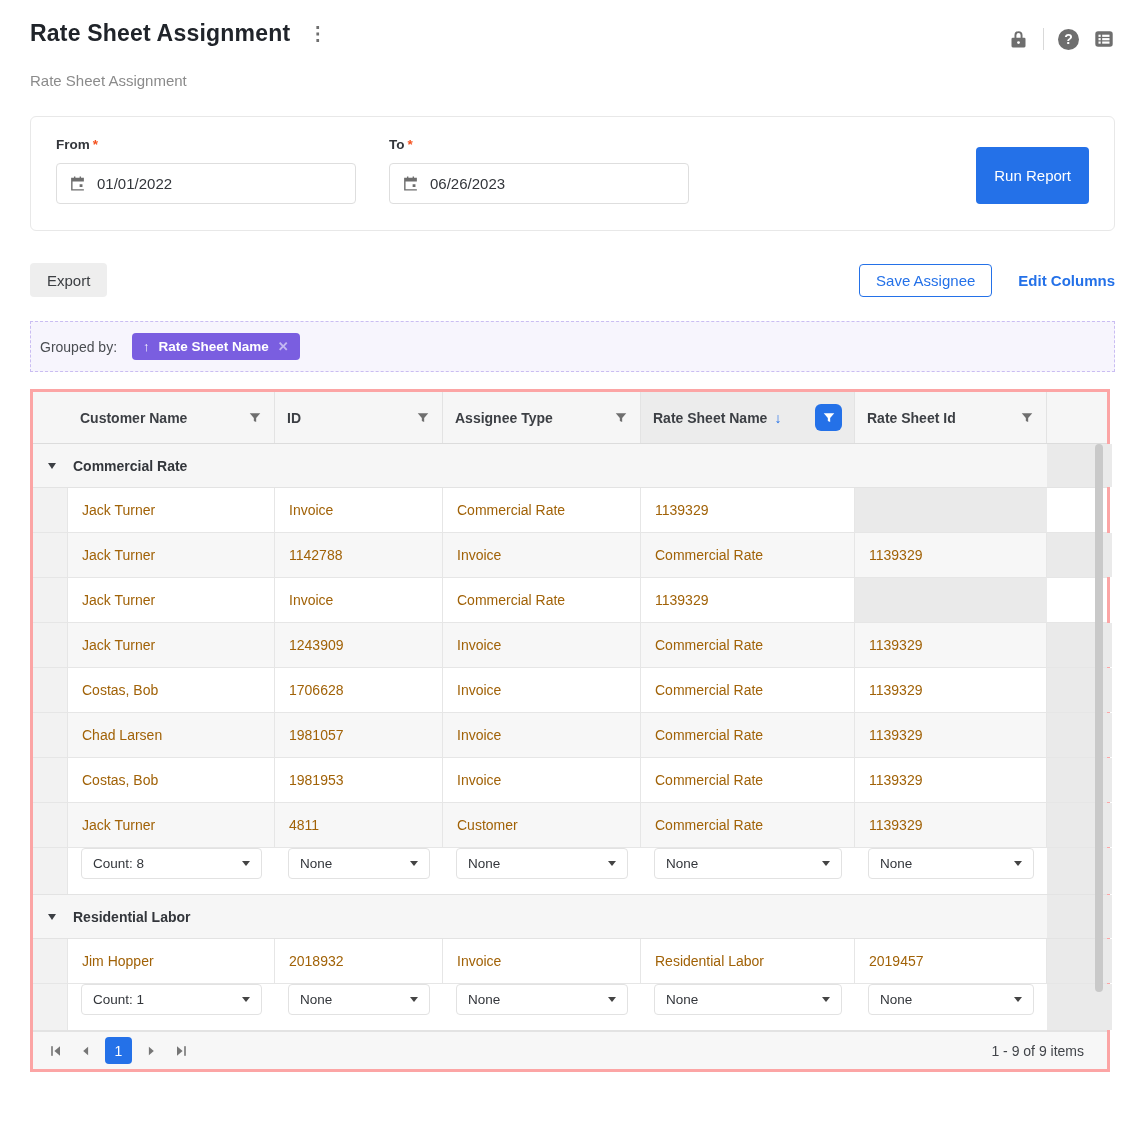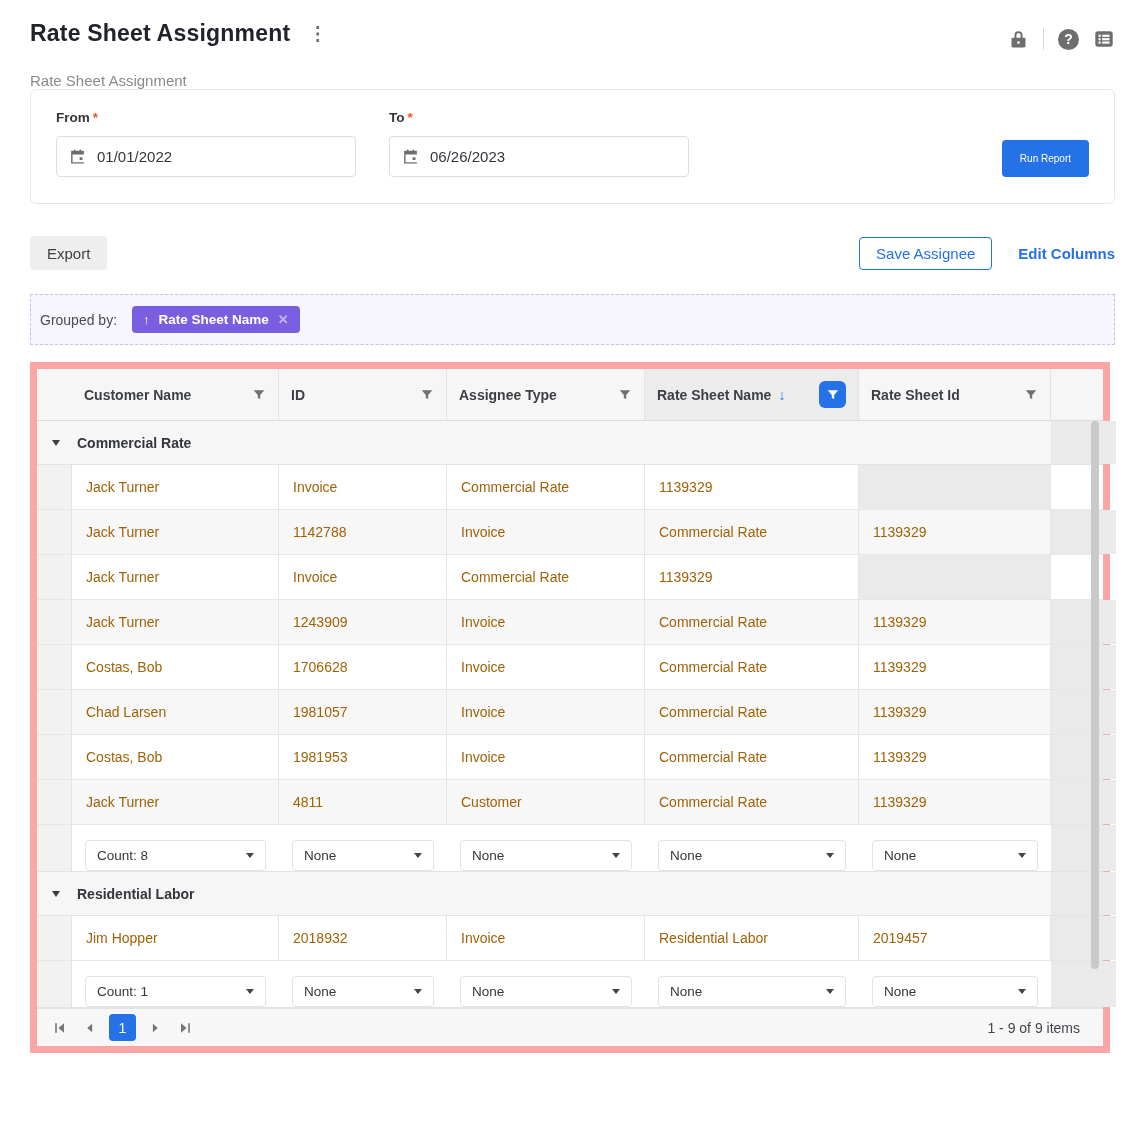--- a/index.html
+++ b/index.html
@@ -13,30 +13,30 @@
   h1.title { font-size:23px; font-weight:bold; color:#20242a; letter-spacing:.2px; }
   .kebab { color:#6f6f6f; font-size:19px; font-weight:bold; line-height:1; cursor:pointer; padding:2px 4px; }
   .header-icons { display:flex; align-items:center; gap:14px; margin-top:8px; }
   .hicon { display:inline-flex; cursor:pointer; }
   .hdr-divider { width:1px; height:22px; background:#d9d9d9; }
   .help-badge { width:21px; height:21px; border-radius:50%; background:#6e6e6e; color:#fff;
     font-size:14px; font-weight:bold; display:flex; align-items:center; justify-content:center; }
   .subtitle { margin-top:22px; font-size:15px; color:#8b8b8b; }
 
   
-  .filter-card { border:1px solid #e8e8e8; border-radius:6px;
+  .filter-card { margin-top:27px; border:1px solid #e8e8e8; border-radius:6px;
     padding:20px 25px 26px 25px; display:flex; align-items:flex-end; gap:33px; }
   .field { display:flex; flex-direction:column; }
   .field label { font-size:13.5px; font-weight:bold; color:#33363b; margin-bottom:11px; }
   .req { color:var(--required-red); margin-left:3px; font-weight:bold; }
   .date-input { width:300px; height:41px; border:1px solid #dedede; border-radius:4px;
     display:flex; align-items:center; gap:11px; padding:12px 12px; background:#fff; cursor:text; }
   .date-input span { font-size:15px; color:#33363b; }
   .btn-primary { margin-left:auto; background:var(--accent-blue); color:#fff; border:none;
-    border-radius:4px; font-size:10px; padding:0 18px; height:37px; cursor:pointer;
+    border-radius:4px; font-size:15px; padding:0 18px; height:57px; cursor:pointer;
     font-family:inherit; }
 
   
   .actions-row { margin-top:32px; display:flex; align-items:center; }
   .btn-gray { background:#eeeeee; border:none; border-radius:4px; color:#3b3e42;
     font-size:15px; padding:4px 17px; height:34px; cursor:pointer; font-family:inherit; }
   .actions-right { margin-left:auto; display:flex; align-items:center; gap:26px; }
   .btn-outline { background:#fff; border:1px solid var(--accent-blue); color:var(--accent-blue);
     border-radius:4px; font-size:15px; padding:0 16px; height:33px; cursor:pointer; font-family:inherit; }
   .link-bold { color:var(--accent-blue); font-size:15px; font-weight:bold; cursor:pointer; text-decoration:none; }
@@ -44,21 +44,21 @@
   
   .group-bar { margin-top:24px; background:var(--group-bar-bg); border:1px dashed var(--group-bar-border);
     height:51px; display:flex; align-items:center; padding:0 9px; gap:15px; }
   .group-bar-label { font-size:14px; color:#4a4d52; }
   .chip { background:var(--chip-purple); border-radius:4px; color:#fff; height:27px;
     display:flex; align-items:center; gap:9px; padding:0 11px; font-size:13.5px; font-weight:bold; cursor:pointer; }
   .chip-arrow { font-size:13px; font-weight:bold; }
   .chip-x { color:#c4b8f1; font-size:13px; font-weight:bold; cursor:pointer; }
 
   
-  .grid { margin-top:17px; border:7px solid #fca5a5; position:relative; width:1080px; }
+  .grid { margin-top:17px; border:3px solid #fca5a5; position:relative; width:1080px; }
   .g-row { display:grid; grid-template-columns:35px 207px 168px 198px 214px 192px 65px; }
 
   .grid-header .g-row { background:#f6f6f6; height:52px; border-bottom:1px solid #dcdcdc; }
   .h-cell { display:flex; align-items:center; justify-content:space-between; padding:0 12px;
     border-right:1px solid #e3e3e3; cursor:pointer; }
   .h-cell.no-border { border-right:none; }
   .h-label { font-size:14px; font-weight:bold; color:#3c3f44; display:flex; align-items:center; gap:7px; }
   .sort-arrow { color:var(--accent-blue); font-size:14px; font-weight:bold; }
   .h-cell.sorted { background:#ececec; }
   .filter-btn-active { width:27px; height:27px; background:var(--accent-blue); border-radius:6px;
@@ -73,21 +73,21 @@
   .group-title { font-size:14px; font-weight:bold; color:#33363b; }
   .filler-cell { background:#eaeaea; }
 
   .data-row { height:45px; border-bottom:1px solid #e6e6e6; }
   .data-row .cell { display:flex; align-items:center; padding:0 14px; font-size:14px;
     color:#a16207; background:#fff; border-right:1px solid #e6e6e6; }
   .data-row.alt .cell { background:#f7f7f7; }
   .indent-cell { background:#f2f2f2; border-right:1px solid #e6e6e6; }
 
   .agg-row { height:47px; border-bottom:1px solid #e3e3e3; background:#fff; }
-  .agg-cell { display:flex; align-items:flex-end; padding:0 13px; }
+  .agg-cell { display:flex; align-items:flex-start; padding:0 13px; }
   .dropdown { width:100%; height:31px; border:1px solid #e2e2e2; border-radius:4px; background:#fff;
     display:flex; align-items:center; justify-content:space-between; padding:0 11px; cursor:pointer; }
   .dropdown .dd-label { font-size:13.5px; color:#33363b; }
   .dd-caret { width:0; height:0; border-left:4px solid transparent; border-right:4px solid transparent;
     border-top:5px solid #444; }
 
   .scroll-thumb { position:absolute; top:52px; right:4px; width:8px; height:548px;
     background:#c9c9c9; border-radius:4px; }
 
   

